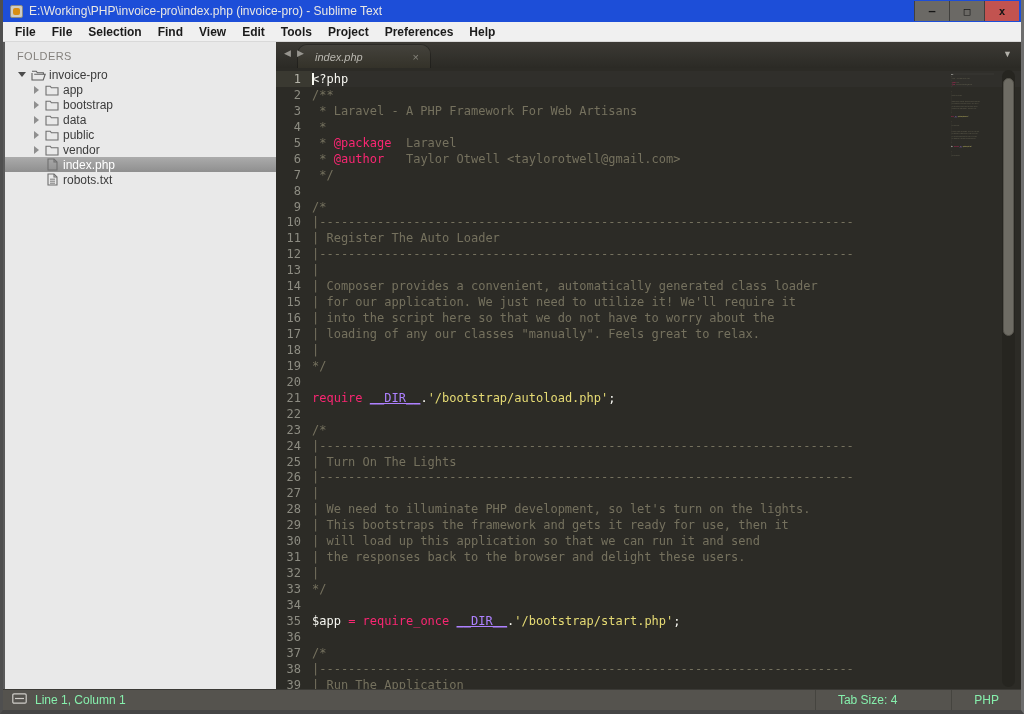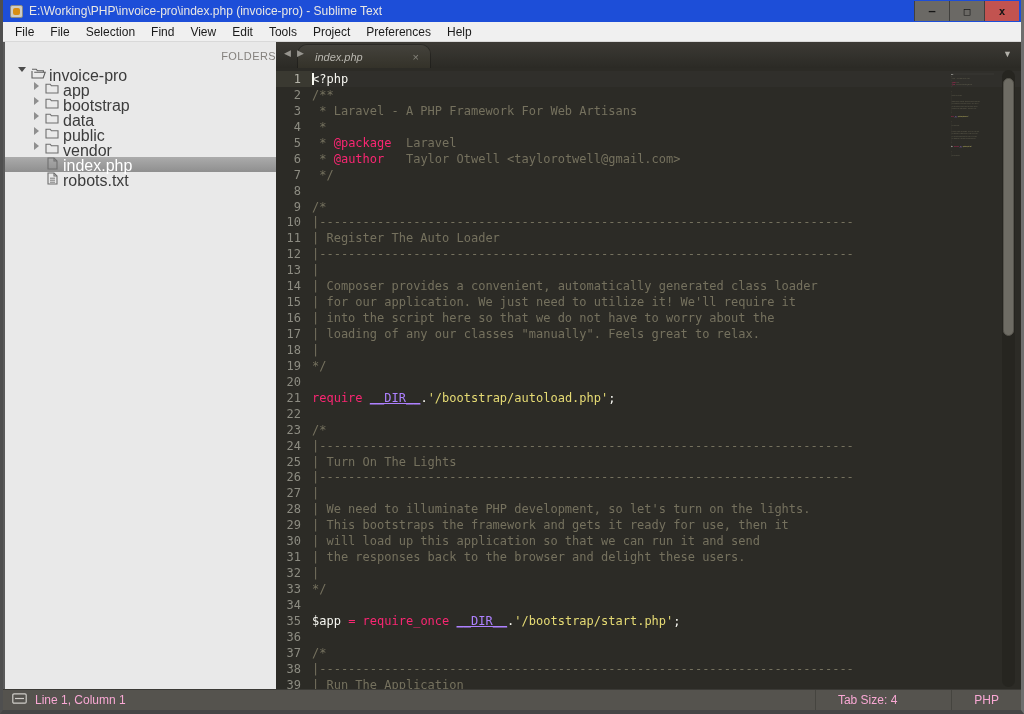--- a/index.html
+++ b/index.html
@@ -17,28 +17,28 @@
   .appicon i { display:block; width:7px; height:7px; border-radius:2px; background:#d98e12; }
   .wtitle { color:#e9e7e4; font-size:12px; white-space:nowrap; }
   .wctrls { margin-left:auto; display:flex; height:20px; margin-top:0; margin-right:2px; }
   .wbtn { width:35px; height:20px; display:flex; align-items:center; justify-content:center;
           background:#6b6965; border-left:1px solid #403f3d; color:#161616; font-size:11px;
           font-weight:bold; font-family:"DejaVu Sans Mono", monospace; cursor:default; }
   .wbtn.close { background:#c25350; }
   
   .menubar { height:20px; background:#f0f0f0; display:flex; align-items:center; padding-left:4px;
              border-bottom:1px solid #d9d9d9; }
-  .mi { font-size:12px; color:#1b1b1b; padding:0 8px; height:100%; display:flex; align-items:center; }
+  .mi { font-size:12px; color:#1b1b1b; padding:0 8px; height:100%; display:flex; align-items:center;font-weight:bold; }
   
   .main { display:flex; height:647px; }
   
   .sidebar { width:273px; background:#e9e9e9; flex:none; padding-top:5px; overflow:hidden;
              border-left:2px solid #5a5a5a; }
-  .sb-header { font-size:11px; color:#84817d; padding:3px 0 5px 12px; letter-spacing:.4px;text-align:right; }
-  .trow { height:15px; display:flex; align-items:flex-start; font-size:16px; color:#3c3c3c; white-space:nowrap; }
+  .sb-header { font-size:11px; color:#84817d; padding:3px 0 5px 12px; letter-spacing:.4px; }
+  .trow { height:15px; display:flex; align-items:center; font-size:12px; color:#3c3c3c; white-space:nowrap; }
   .trow.sel { background:linear-gradient(#ababab,#8f8f8f); color:#fff; }
   .arrowbox { width:14px; display:flex; justify-content:center; flex:none; }
   .tri-down { width:0; height:0; border-left:4px solid transparent; border-right:4px solid transparent;
               border-top:5px solid #4c4c4c; }
   .tri-right { width:0; height:0; border-top:4px solid transparent; border-bottom:4px solid transparent;
                border-left:5px solid #8f8f8f; }
   .ticon { width:18px; display:flex; justify-content:center; flex:none; }
   .tlabel { margin-left:2px; }
   
   .edcol { flex:1; display:flex; flex-direction:column; min-width:0; }
@@ -70,21 +70,21 @@
   .str { color:#e6db74; }
   
   .minimap { position:absolute; top:5px; right:26px; width:44px; height:610px; overflow:hidden; }
   .minimap-inner { transform:scale(.057,.134); transform-origin:0 0; width:760px; }
   .sb-track { position:absolute; right:6px; top:2px; bottom:2px; width:13px; background:#262520;
               border-radius:7px; }
   .sb-thumb { position:absolute; left:1px; right:1px; top:8px; height:258px; background:#6e6c64;
               border:1px solid #55534c; border-radius:6px; }
   
   .statusbar { height:21px; background:#55534e; border-top:1px solid #3b3a36; display:flex;
-               align-items:center; color:#f9a8d4; font-size:12px; }
+               align-items:center; color:#86efac; font-size:12px; }
   .st-left { display:flex; align-items:center; gap:8px; padding-left:9px; flex:1; }
   .st-right { display:flex; height:100%;gap:32px; }
   .st-seg { padding:0 22px; border-left:1px solid #45443f; display:flex; align-items:center; }
 </style>
 </head>
 <body>
 
 <div class="window">
 
   <div class="titlebar">

